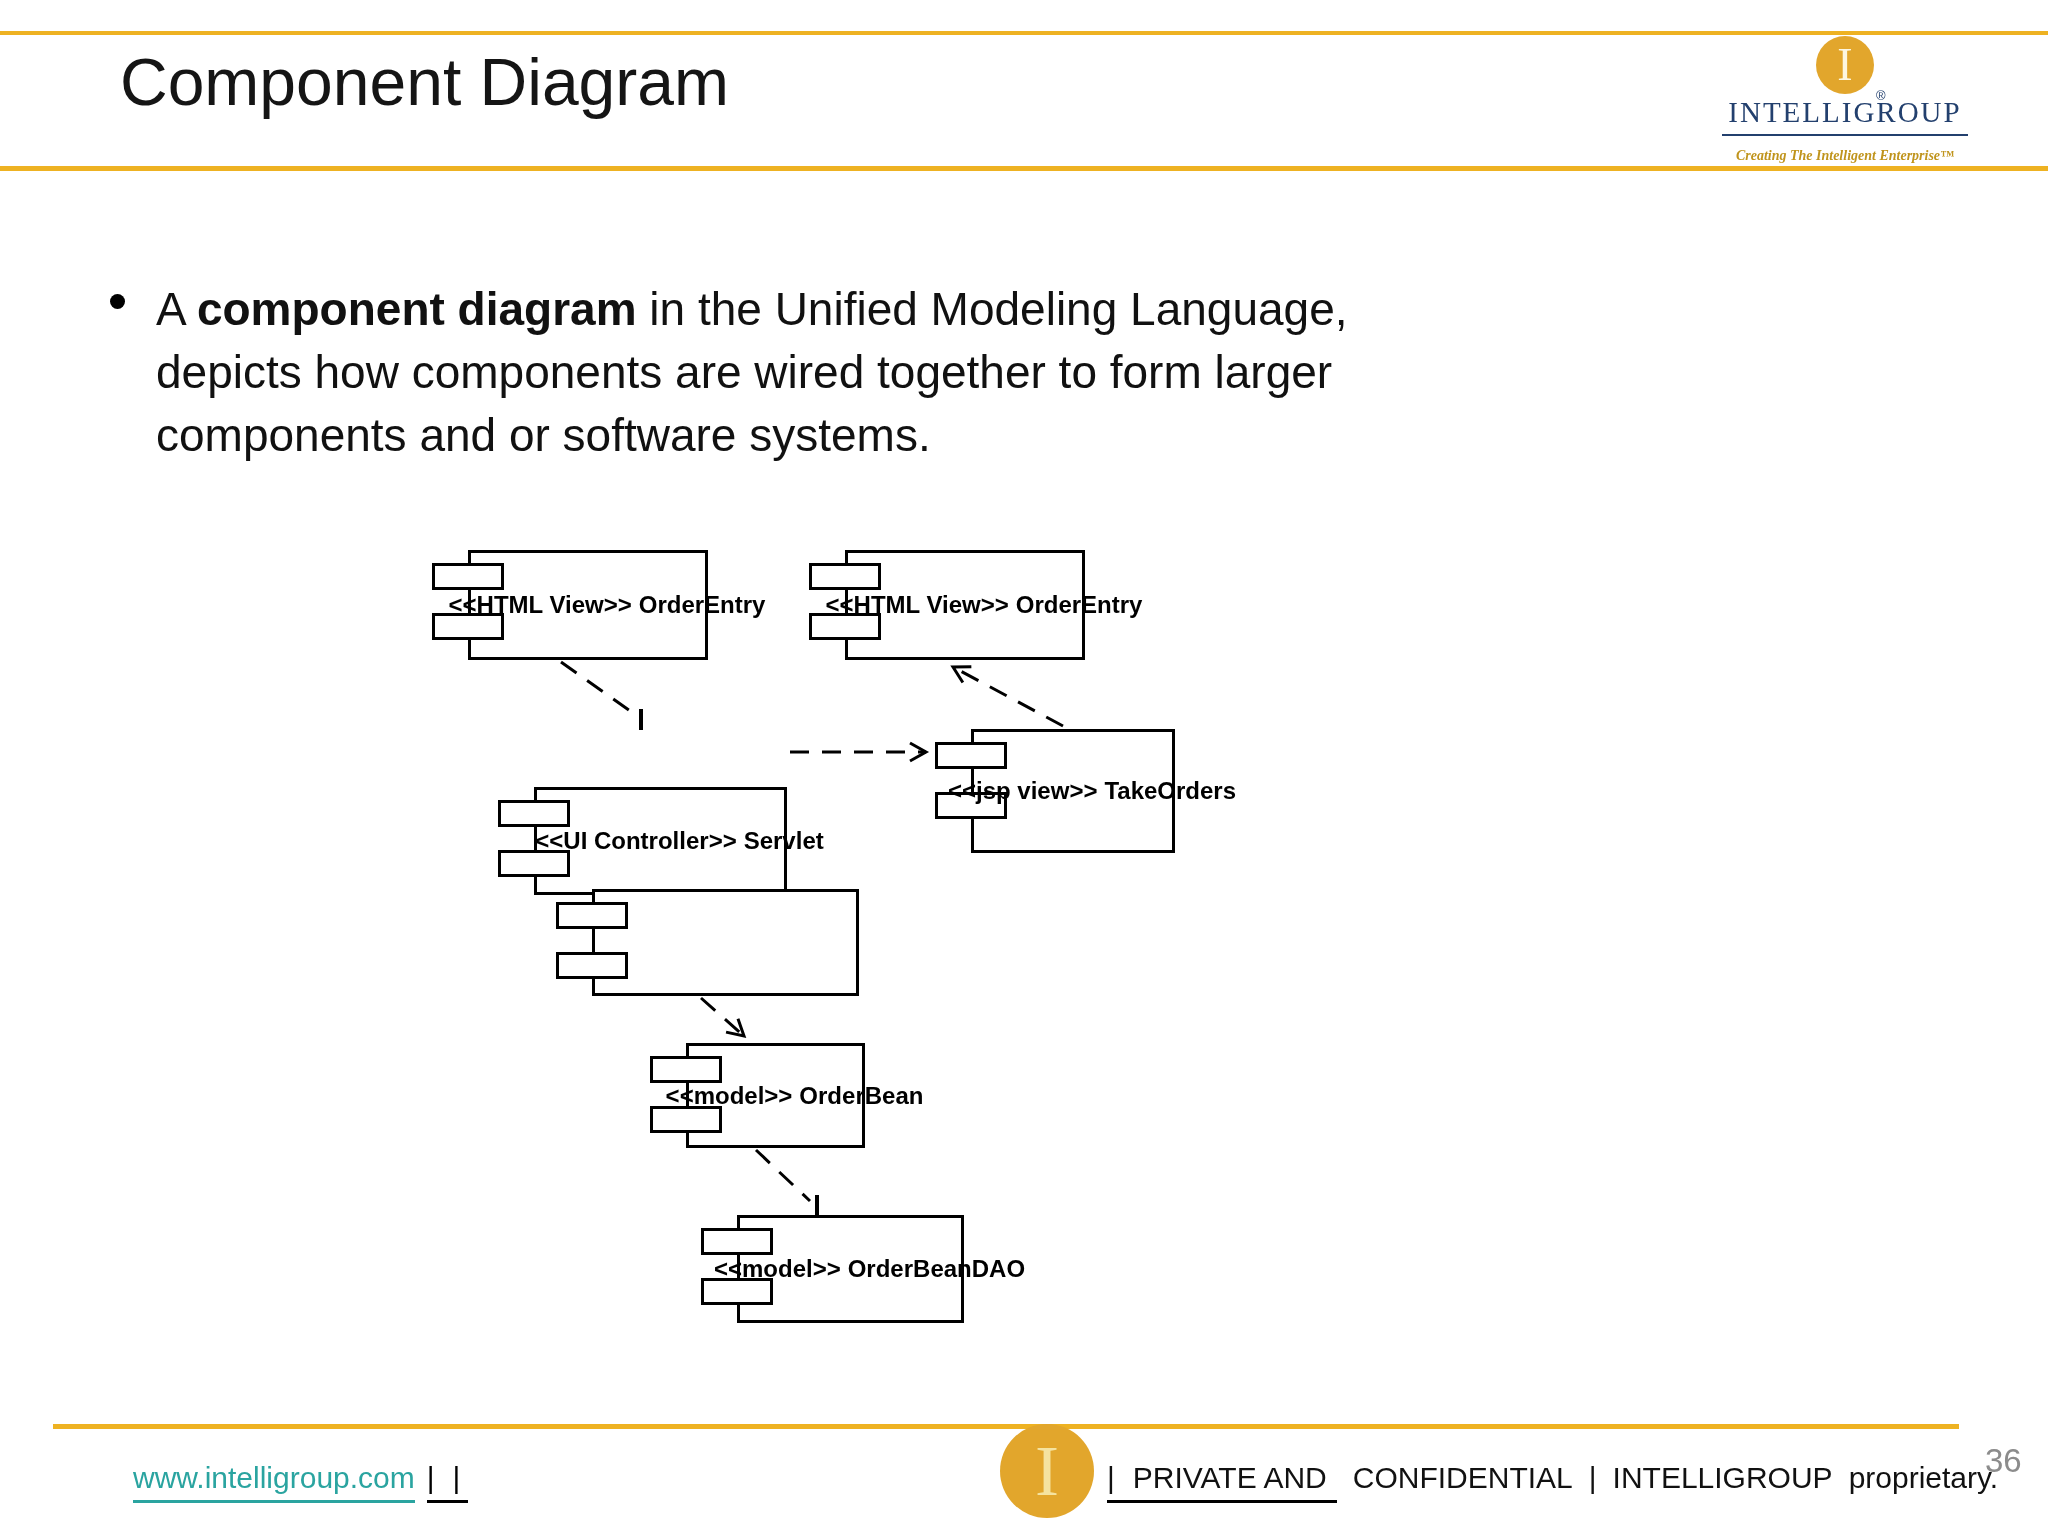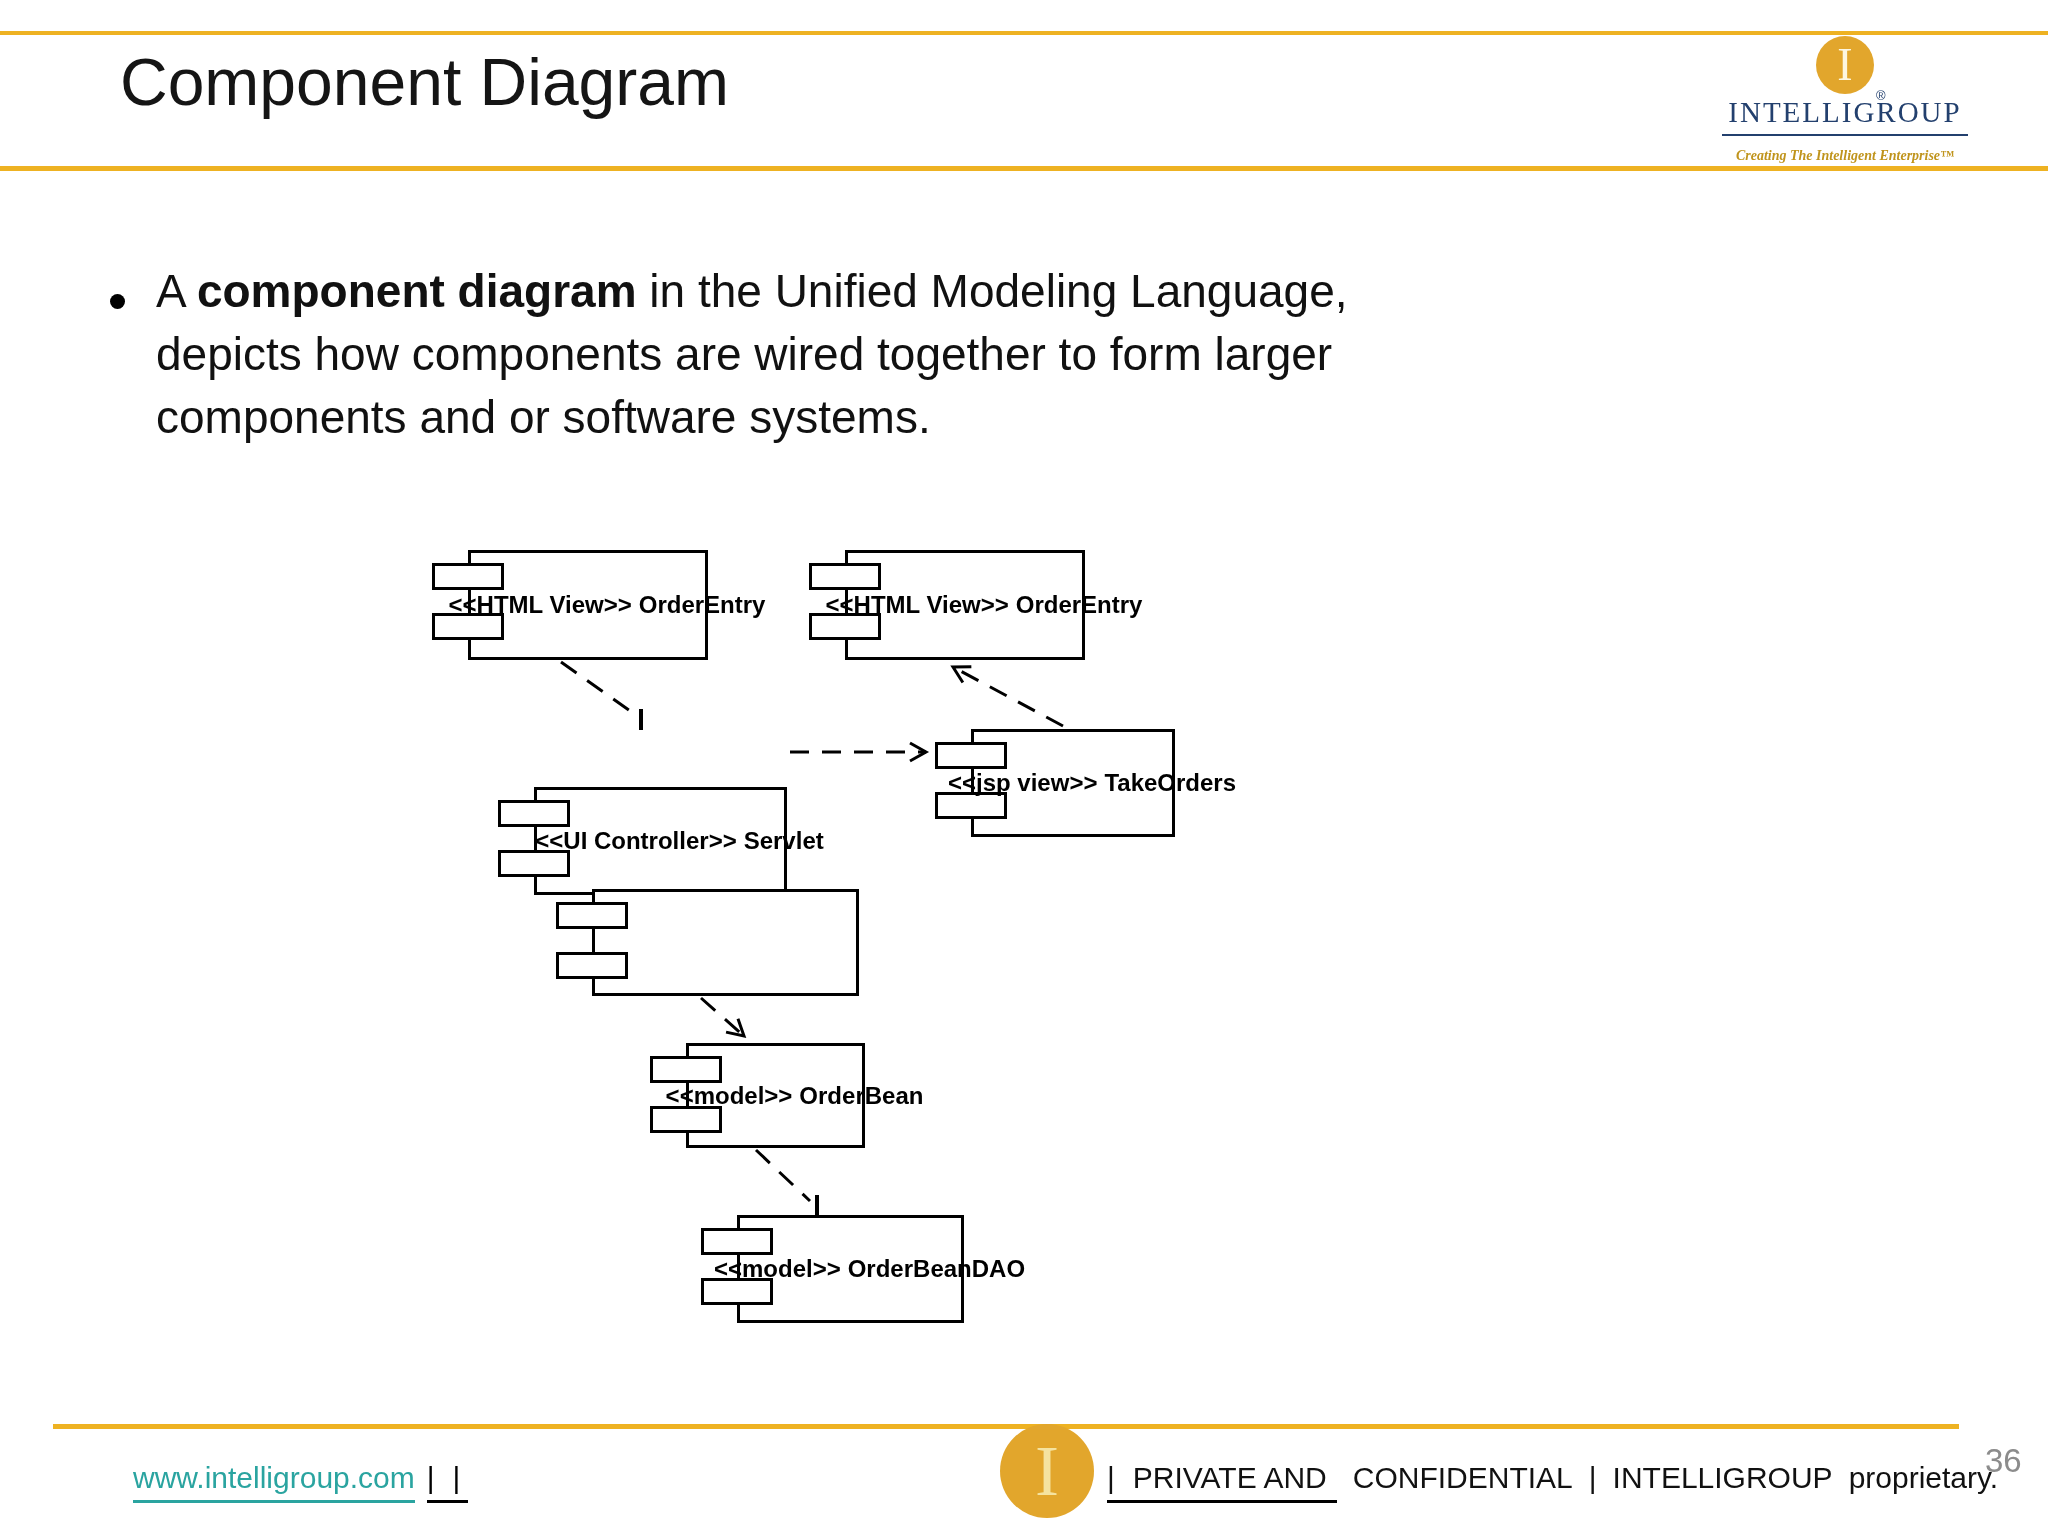--- a/index.html
+++ b/index.html
@@ -20,21 +20,21 @@
     display:flex;align-items:center;justify-content:center;
     font-family:"Liberation Serif",serif;font-size:46px;color:#fdf6e0;line-height:1;}
   .logo-reg{position:absolute;left:176px;top:52px;font-size:13px;color:#23406e;}
   .logo-word{display:inline-block;font-family:"Liberation Serif",serif;color:#23406e;font-size:29px;
     letter-spacing:2px;border-bottom:2px solid #23406e;padding:0 6px 5px 6px;margin-top:2px;}
   .logo-tagline{font-family:"Liberation Serif",serif;font-style:italic;font-weight:bold;
     color:#c0941c;font-size:14px;margin-top:12px;}
 
   
   .bullet-dot{position:absolute;left:110px;top:294px;width:15px;height:15px;border-radius:50%;background:#000;}
-  .bullet-text{position:absolute;left:156px;top:260px;width:1340px;font-size:46px;line-height:63px;color:#111;}
+  .bullet-text{position:absolute;left:156px;top:278px;width:1340px;font-size:46px;line-height:63px;color:#111;}
   .bullet-text b{font-weight:700;}
 
   
   .node{position:absolute;border:3px solid #000;background:#fff;box-sizing:border-box;}
   .tab{position:absolute;width:72px;height:27px;border:3px solid #000;background:#fff;left:-39px;box-sizing:border-box;}
   .tab1{top:10px;}
   .tab2{top:60px;}
   .node-label{position:absolute;left:40px;right:2px;top:0;bottom:0;display:flex;flex-direction:row;
     align-items:center;justify-content:center;gap:7px;font-weight:700;font-size:24px;color:#000;white-space:nowrap;}
   .edges-svg{position:absolute;left:0;top:0;pointer-events:none;}
@@ -107,21 +107,21 @@
         </div>
       </div>
       <div class="node" style="left: 534px; top: 764px; width: 253px; height: 108px; margin-top: 23px;">
         <div class="tab tab1"></div>
         <div class="tab tab2"></div>
         <div class="node-label">
           <div>&lt;&lt;UI Controller&gt;&gt;</div>
           <div>Servlet</div>
         </div>
       </div>
-      <div class="node" style="left: 971px; top: 729px; width: 204px; height: 108px;">
+      <div class="node" style="left: 971px; top: 729px; width: 204px; height: 124px;">
         <div class="tab tab1"></div>
         <div class="tab tab2"></div>
         <div class="node-label">
           <div>&lt;&lt;jsp view&gt;&gt;</div>
           <div>TakeOrders</div>
         </div>
       </div>
       <div class="node" style="left: 592px; top: 889px; width: 267px; height: 107px;">
         <div class="tab tab1"></div>
         <div class="tab tab2"></div>

